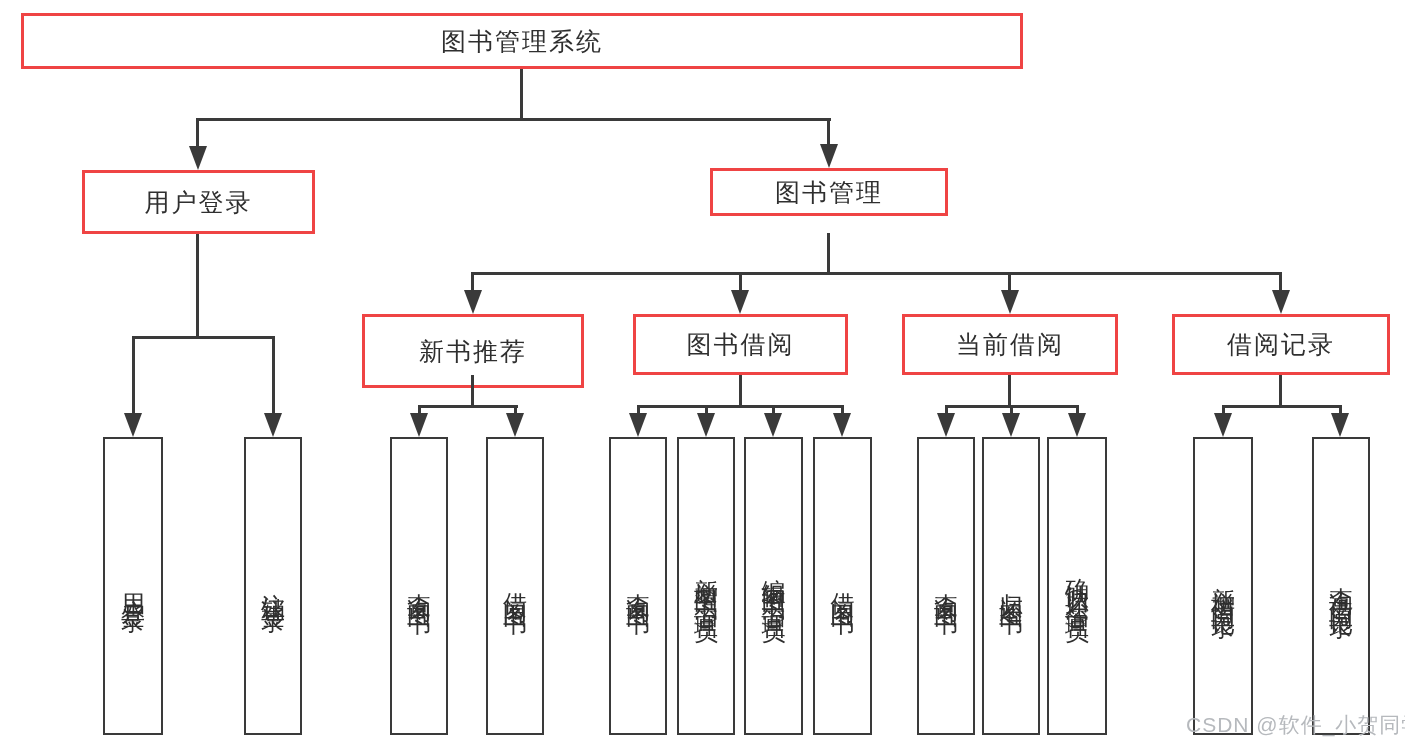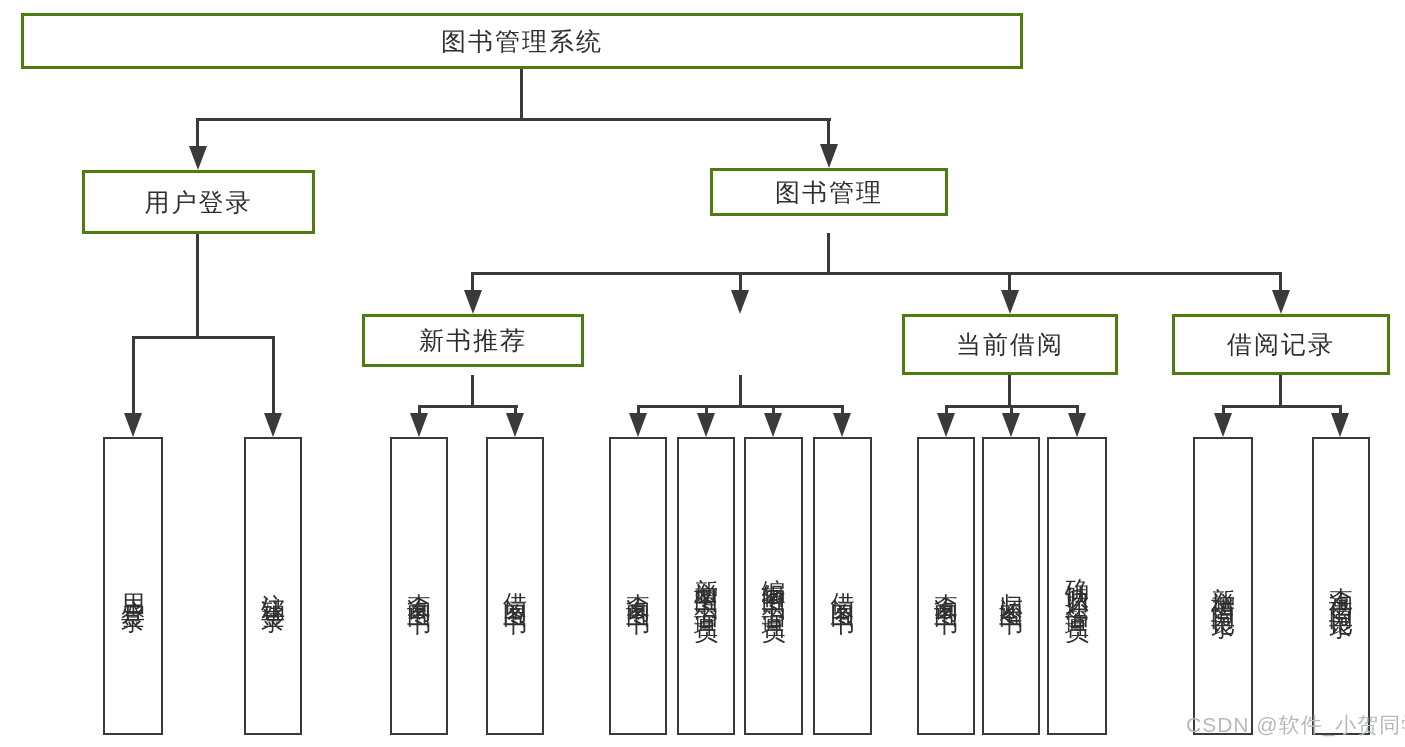--- a/index.html
+++ b/index.html
@@ -1,21 +1,21 @@
 <!DOCTYPE html>
 <html><head>
 <meta charset="utf-8">
 <style>
   html,body{margin:0;padding:0;background:#ffffff;}
   #diagram{
     position:relative;width:1405px;height:747px;background:#ffffff;
     font-family:"Liberation Sans","DejaVu Sans",sans-serif;color:#2f2f2f;overflow:hidden;
   }
   .hbox{
-    position:absolute;box-sizing:border-box;border:3px solid #4d7c0f;background:#ffffff;
+    position:absolute;box-sizing:border-box;border:3px solid #ef4444;background:#ffffff;
     display:flex;align-items:center;justify-content:center;font-size:25px;letter-spacing:2px;
   }
   .vbox{
     position:absolute;box-sizing:border-box;border:2px solid #3a3a3a;background:#ffffff;
     top:437px;height:298px;display:flex;align-items:center;justify-content:center;
   }
   .vbox span{
     writing-mode:vertical-rl;text-orientation:upright;
     font-size:24px;letter-spacing:6px;line-height:1;white-space:nowrap;
   }
@@ -34,22 +34,25 @@
     <span>图书管理系统</span>
   </div>
 
   <div class="hbox" style="left:82px;top:170px;width:233px;height:64px">
     <span>用户登录</span>
   </div>
   <div class="hbox" style="left:710px;top:168px;width:238px;height:48px">
     <span>图书管理</span>
   </div>
 
-  <div class="hbox" style="left:362px;top:314px;width:222px;height:53px">
+  <div class="hbox" style="left:362px;top:314px;width:222px;height:74px">
     <span>新书推荐</span>
+  </div>
+  <div class="hbox" style="left:633px;top:314px;width:215px;height:61px">
+    <span>图书借阅</span>
   </div>
   <div class="hbox" style="left:902px;top:314px;width:216px;height:61px">
     <span>当前借阅</span>
   </div>
   <div class="hbox" style="left:1172px;top:314px;width:218px;height:61px">
     <span>借阅记录</span>
   </div>
 
   <div class="vbox" style="left:103px;width:60px">
     <span>用户登录</span>

